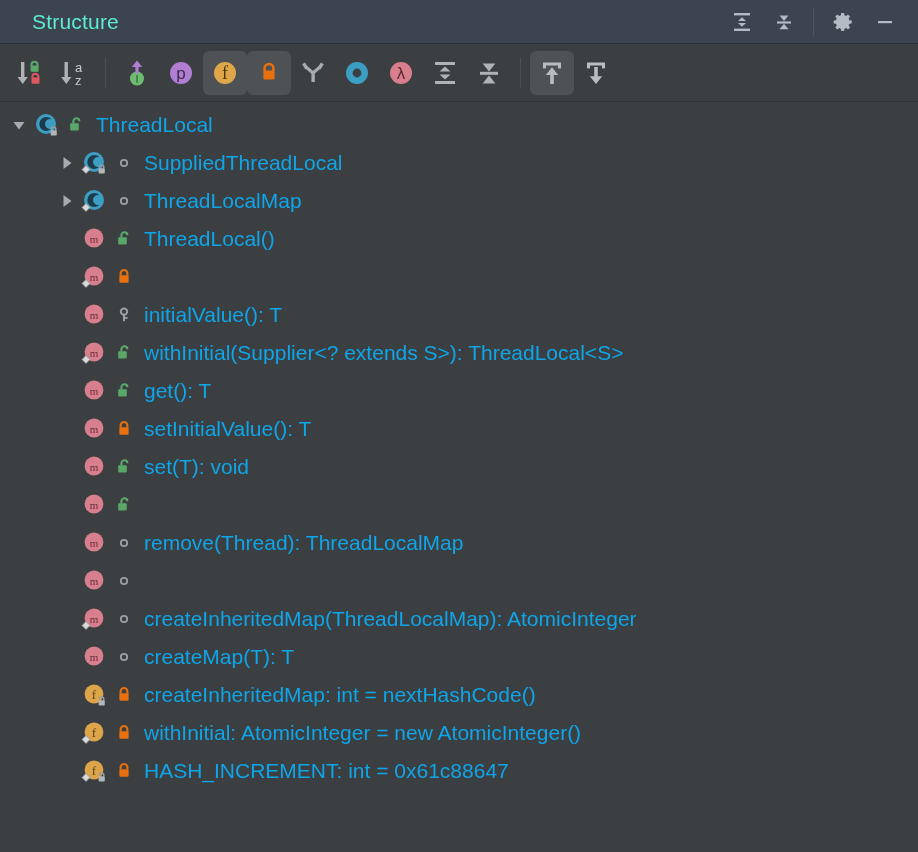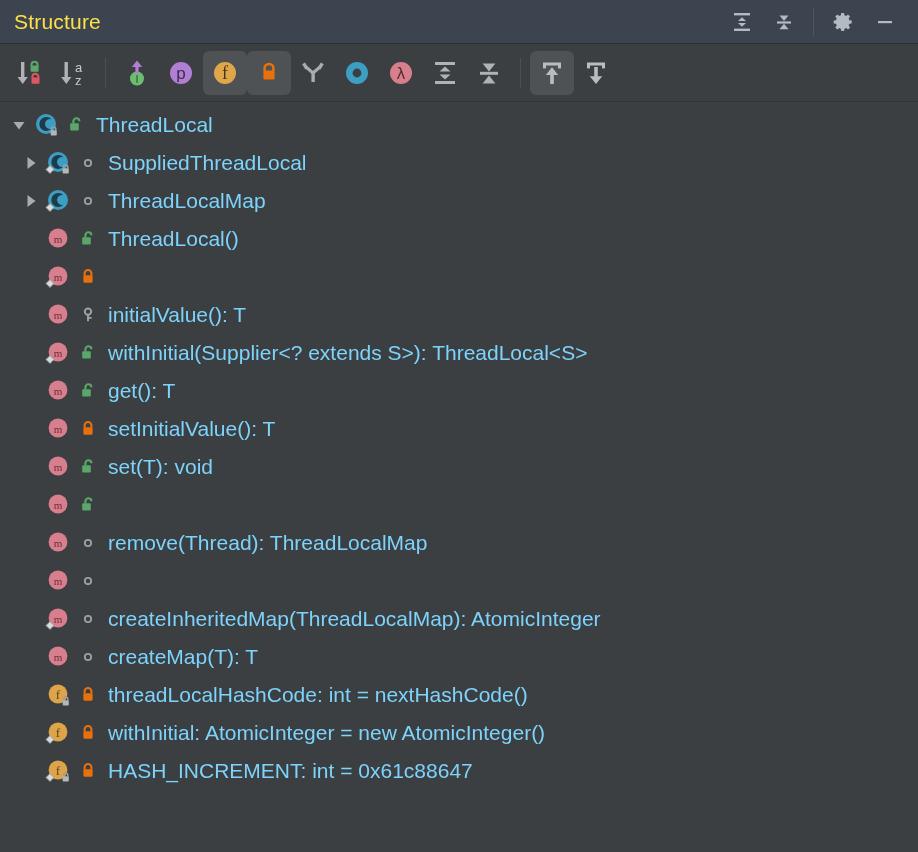--- a/index.html
+++ b/index.html
@@ -19,23 +19,23 @@
   
   #titlebar {
     height: 44px;
     background: #3c4450;
     border-bottom: 1px solid #2b3038;
     display: flex;
     align-items: center;
     box-sizing: border-box;
   }
   #title-text {
-    margin-left: 14px;
+    margin-left: 32px;
     font-size: 21px;
-    color: #fde047;
+    color: #5eead4;
     letter-spacing: 0.2px;
     white-space: nowrap;
   }
   #titlebar-actions {
     margin-left: auto;
     display: flex;
     align-items: center;
     height: 100%;
     padding-right: 12px;
   }
@@ -117,26 +117,26 @@
   .access-icon {
     width: 28px;
     height: 38px;
     display: flex;
     align-items: center;
     justify-content: center;
     flex: 0 0 auto;
   }
   .row-label {
     font-size: 21px;
-    color: #7dd3fc;
+    color: #0ea5e9;
     margin-left: 6px;
     line-height: 38px;
   }
   .row.depth0 { padding-left: 6px; }
-  .row.depth1 { padding-left: 18px; }
+  .row.depth1 { padding-left: 54px; }
 </style>
 </head>
 <body>
 
 <div id="titlebar">
   <div id="title-text">Structure</div>
   <div id="titlebar-actions">
 
     <div class="tb-btn" title="Expand All">
       <svg width="24" height="24" viewBox="0 0 24 24">
@@ -554,21 +554,21 @@
           <path d="M18.6 19.6v-1.5a2.1 2.1 0 0 1 4.2 0v1.5" fill="none" stroke="#9a9da0" stroke-width="1.5"></path>
           <rect x="17.6" y="19.2" width="6.2" height="5.2" rx="0.9" fill="#b4b7b9"></rect>
         </svg>
       </div>
       <div class="access-icon">
         <svg width="20" height="20" viewBox="0 0 20 20">
           <path d="M6.6 8.6V6.4a3.4 3.4 0 0 1 6.8 0v2.2" fill="none" stroke="#e8700d" stroke-width="2.1"></path>
           <rect x="5.4" y="8.2" width="9.2" height="7.6" rx="1.1" fill="#e8700d"></rect>
         </svg>
       </div>
-      <span class="row-label">threadLocalHashCode: int = nextHashCode()</span>
+      <span class="row-label">createInheritedMap: int = nextHashCode()</span>
     </div>
     <div class="row depth1">
       <div class="twisty"></div>
       <div class="node-icon">
         <svg width="28" height="28" viewBox="0 0 28 28">
           <circle cx="13" cy="13" r="9.4" fill="#dda44a"></circle>
           <text x="13" y="18" text-anchor="middle" font-family="Liberation Serif, serif" font-size="13" fill="#5b4418">f</text>
           <polygon points="5,16.5 9,20.5 5,24.5 1,20.5" fill="#d8dadb" stroke="#8f9294" stroke-width="0.8"></polygon>
         </svg>
       </div>

